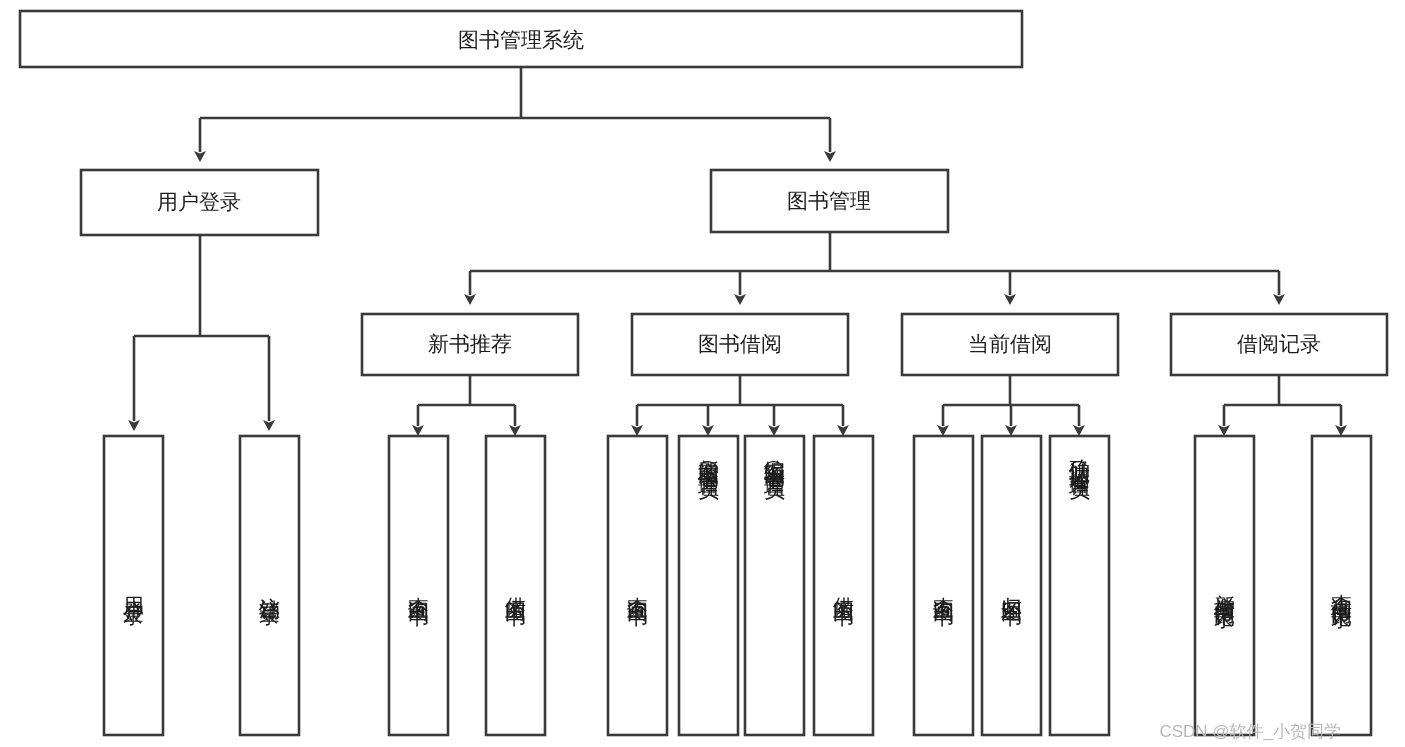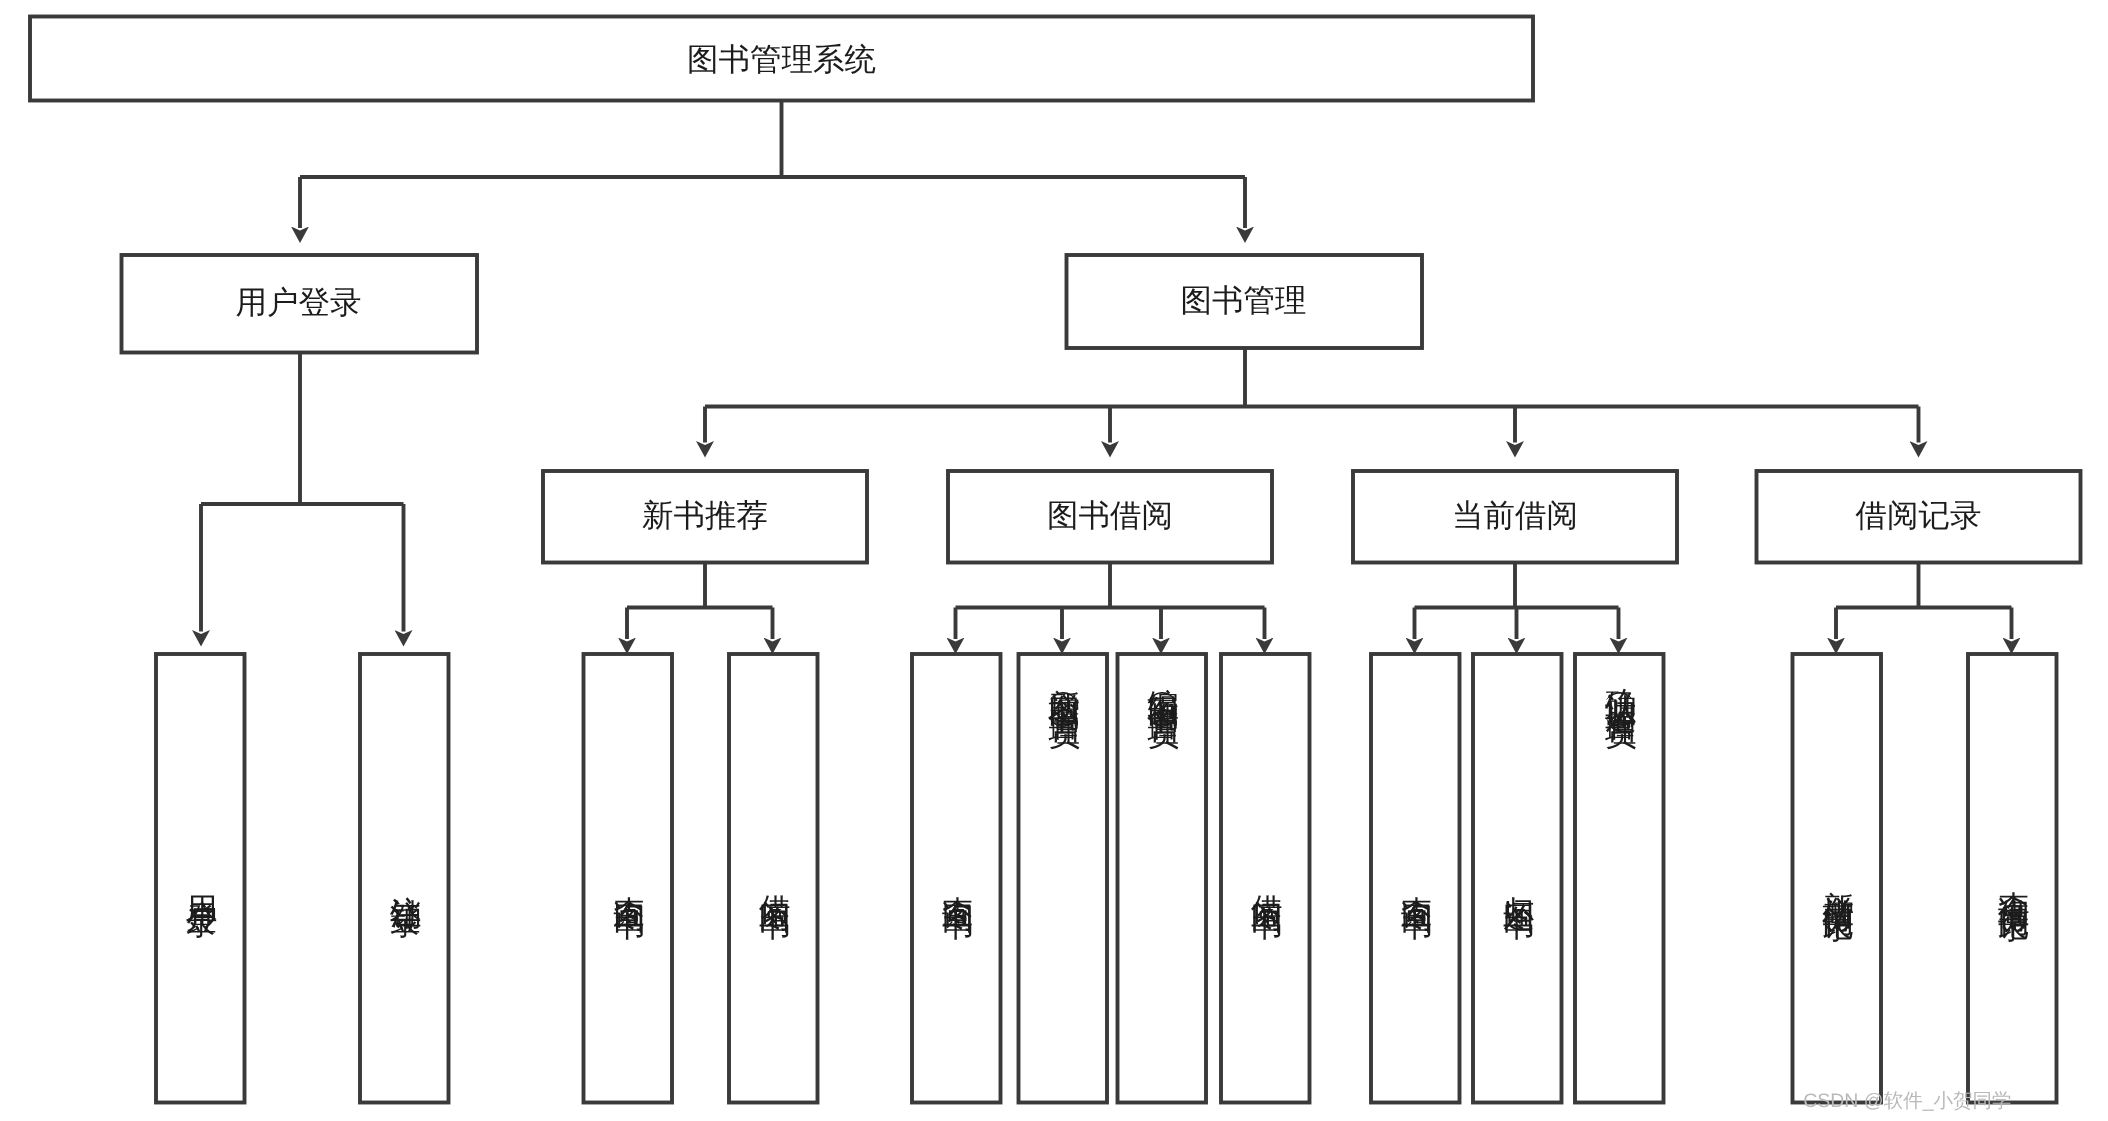--- a/index.html
+++ b/index.html
@@ -65,21 +65,21 @@
     white-space: nowrap;
   }
   .leaf-label.centered {
     align-self: center;
   }
   .watermark {
     position: absolute;
     right: 8px;
     bottom: 4px;
     font-family: "Liberation Sans", "DejaVu Sans", sans-serif;
-    font-size: 13px;
+    font-size: 17px;
     color: #b9b9b9;
     white-space: nowrap;
     pointer-events: none;
   }
 </style>
 </head>
 <body>
 
 <div id="diagram-root">
 

